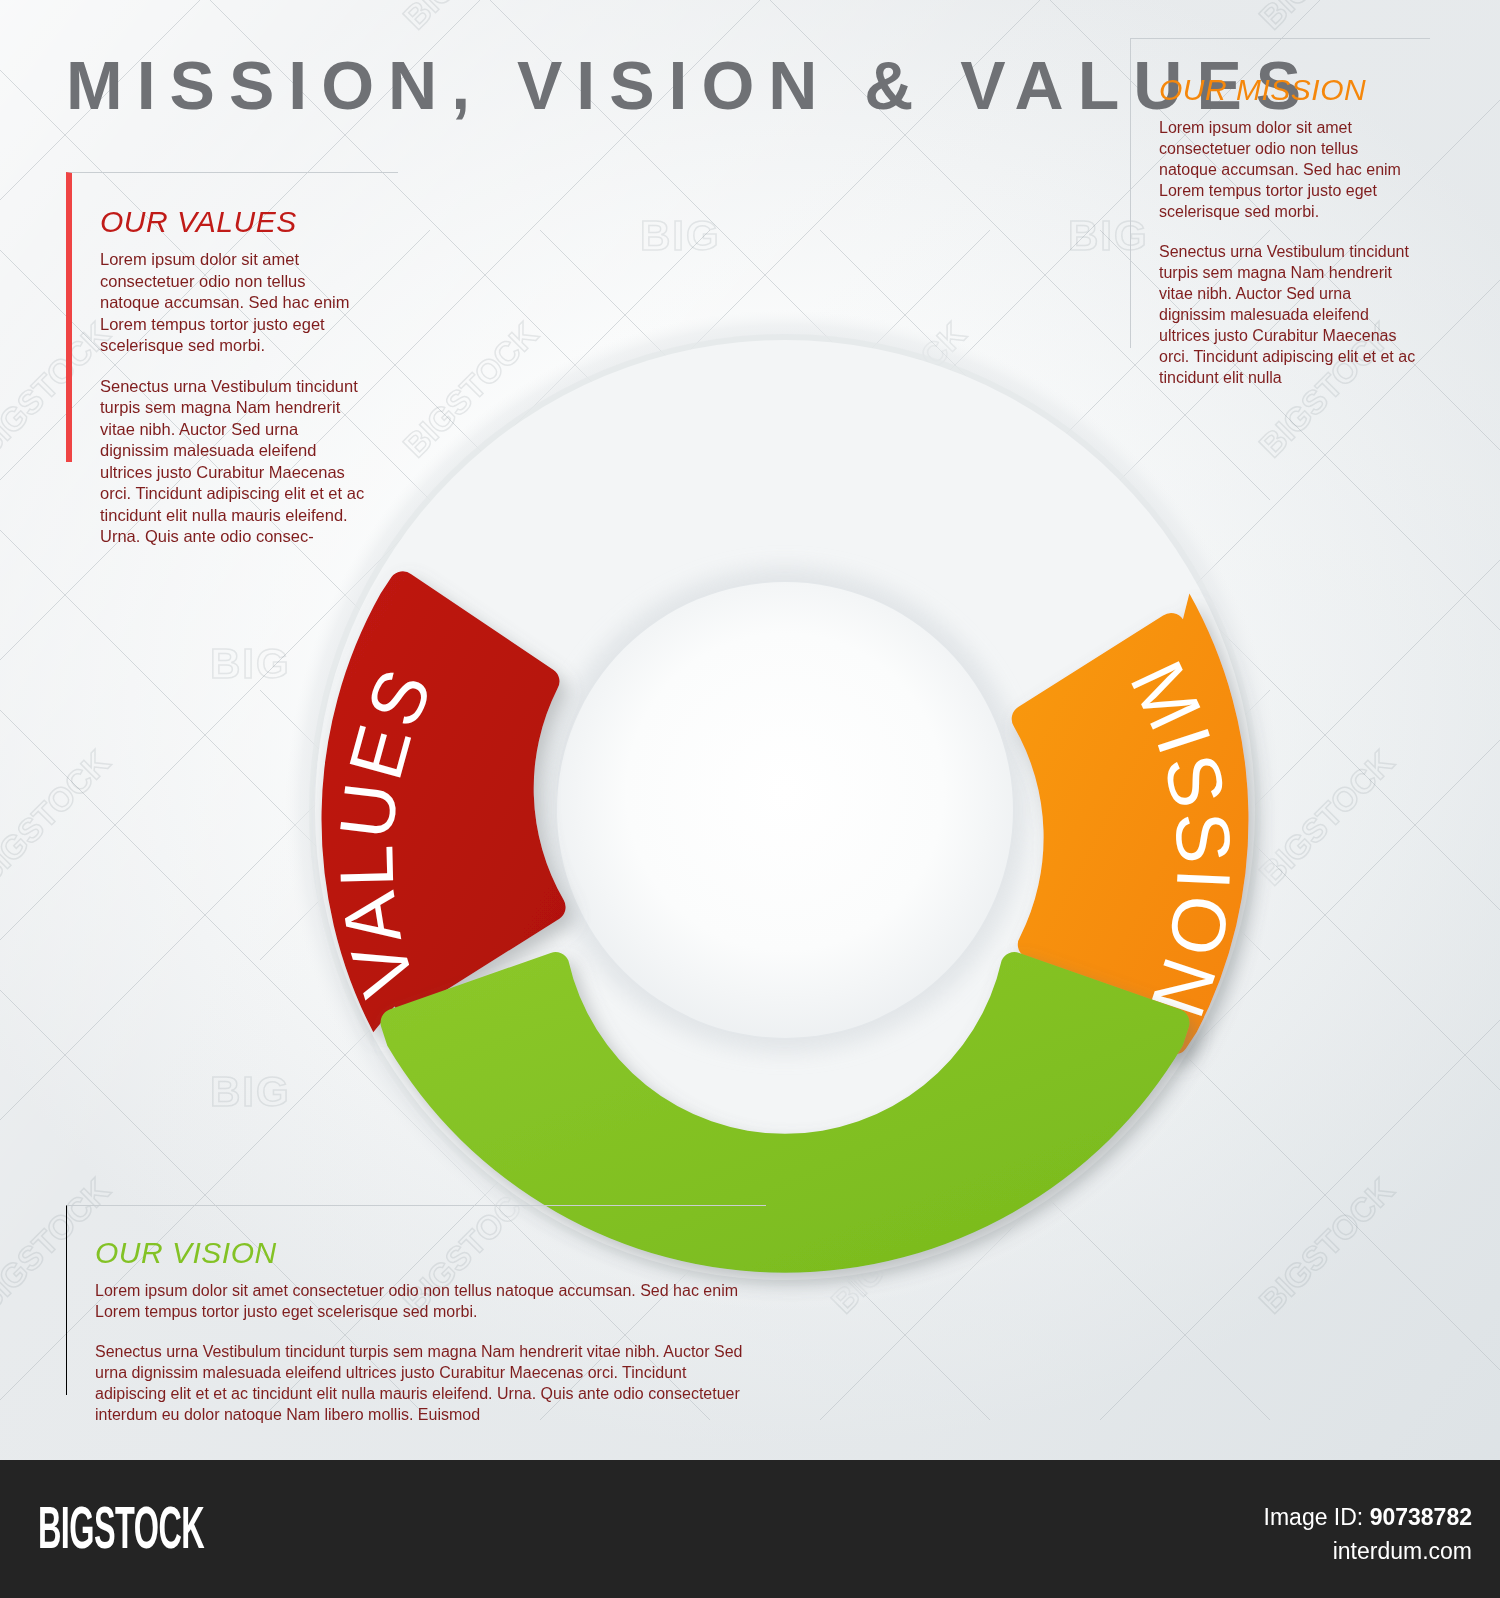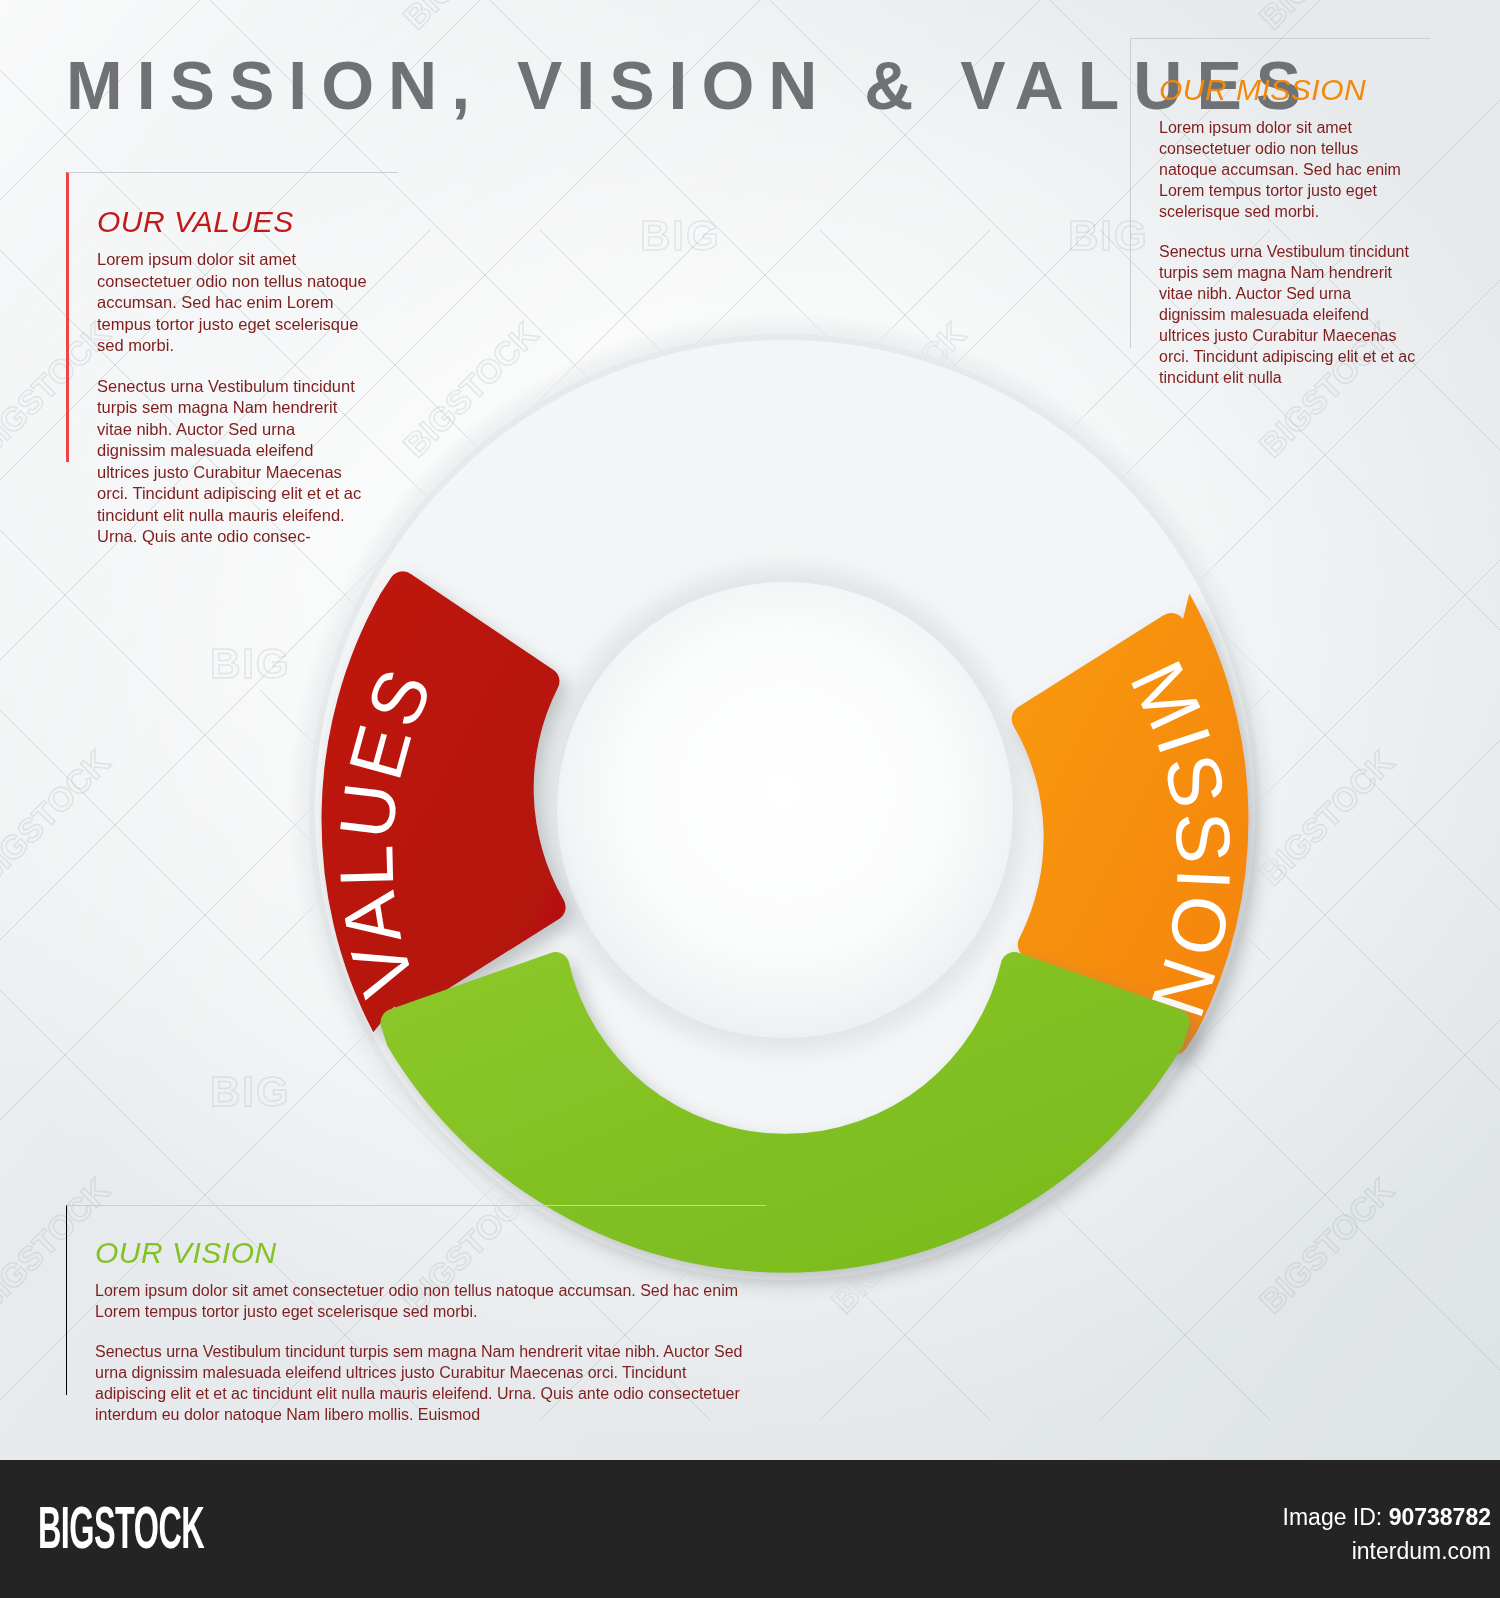--- a/index.html
+++ b/index.html
@@ -106,21 +106,21 @@
     font-family: "Liberation Sans", sans-serif;
   }
   .panel-p:last-child { margin-bottom: 0; }
 
   #panel-values {
     left: 66px;
     top: 172px;
     width: 332px;
     padding: 34px 30px 24px 28px;
     border-top: 1px solid #c9ced2;
-    border-left: 3px solid #ef4444;
+    border-left: 6px solid #ef4444;
     height: 290px;
   }
   #panel-values .panel-head { color: #c01b18; }
 
   #panel-mission {
     left: 1130px;
     top: 38px;
     width: 300px;
     padding: 36px 10px 20px 28px;
     border-top: 1px solid #c9ced2;
@@ -169,21 +169,21 @@
     font-weight: 700;
     font-size: 60px;
     letter-spacing: -1px;
     transform: scaleX(0.54);
     transform-origin: left top;
     line-height: 1;
     white-space: nowrap;
   }
   #footer-meta {
     position: absolute;
-    right: 9px;
+    right: 28px;
     top: 40px;
     text-align: right;
     color: #ffffff;
     font-family: "Liberation Sans", sans-serif;
   }
   .footer-id {
     font-size: 23px;
     line-height: 34px;
     font-weight: 400;
     white-space: nowrap;

